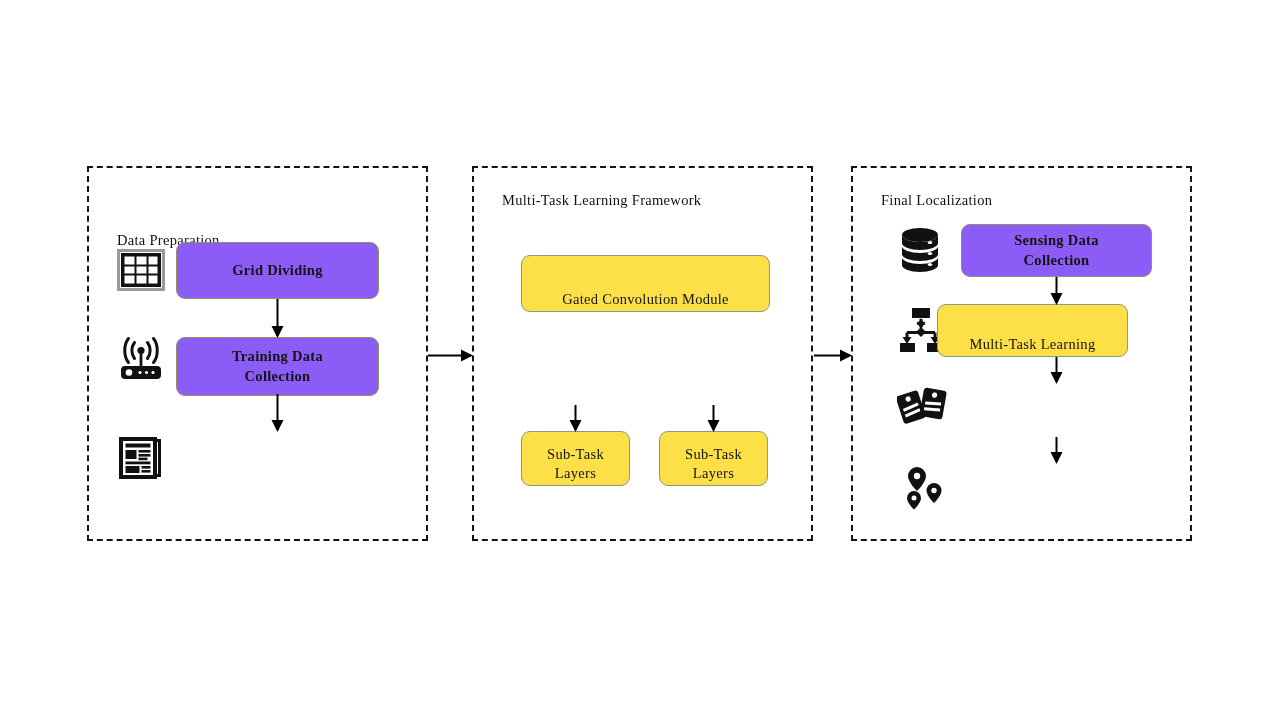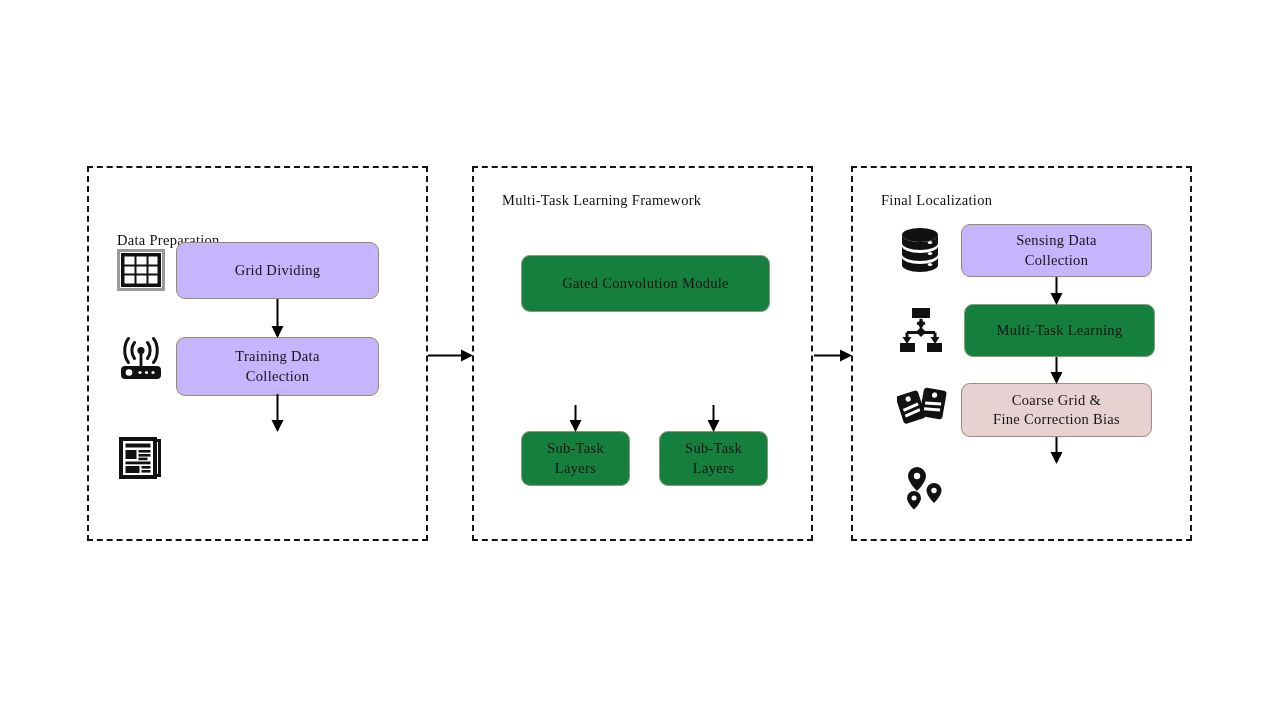--- a/index.html
+++ b/index.html
@@ -65,38 +65,38 @@
     display: flex;
     align-items: center;
     justify-content: center;
     text-align: center;
     font-size: 14.5px;
     line-height: 1.32;
     letter-spacing: 0.3px;
     color: #141414;
     padding: 2px 6px;
   }
-  .node.yellow { background: #c4b5fd; border-color: #9b8d63; }
-  .node.green  { background: #15803d; border-color: #8a9a80; }
+  .node.yellow { background: #8b5cf6; border-color: #9b8d63; font-weight: bold; }
+  .node.green  { background: #fde047; border-color: #8a9a80; align-items: flex-end; }
   .node.pink   { background: #e8d2d1; border-color: #a48683; }
 
   
   #node-grid-dividing   { left: 176px; top: 242px; width: 203px; height: 57px; }
   #node-training-data   { left: 176px; top: 337px; width: 203px; height: 59px; }
   #node-classification  { left: 176px; top: 431px; width: 203px; height: 57px; }
 
   
   #node-gated-conv     { left: 521px; top: 255px; width: 249px; height: 57px; }
   #node-shared-layers  { left: 521px; top: 350px; width: 249px; height: 55px; }
   #node-subtask-1      { left: 521px; top: 431px; width: 109px; height: 55px; }
   #node-subtask-2      { left: 659px; top: 431px; width: 109px; height: 55px; }
 
   
   #node-sensing-data   { left: 961px; top: 224px; width: 191px; height: 53px; }
-  #node-mtl            { left: 964px; top: 304px; width: 191px; height: 53px; }
+  #node-mtl            { left: 937px; top: 304px; width: 191px; height: 53px; }
   #node-coarse-grid    { left: 961px; top: 383px; width: 191px; height: 54px; }
   #node-final-loc      { left: 961px; top: 463px; width: 191px; height: 54px; }
 
   
   .icon {
     position: absolute;
     display: block;
   }
   #icon-grid       { left: 117px; top: 248px; width: 48px; height: 44px; }
   #icon-router     { left: 117px; top: 334px; width: 48px; height: 50px; }
@@ -287,26 +287,20 @@
     <span>
       <span>Sensing Data</span><br>
       <span>Collection</span>
     </span>
   </div>
 
   <div class="node green" id="node-mtl">
     <span>Multi-Task  Learning</span>
   </div>
 
-  <div class="node pink" id="node-coarse-grid">
-    <span>
-      <span>Coarse Grid &amp;</span><br>
-      <span>Fine Correction Bias</span>
-    </span>
-  </div>
 
 
   <svg id="arrows" viewBox="0 0 1280 720">
     <defs>
       <marker id="ah" viewBox="0 0 10 10" refX="8.4" refY="5" markerWidth="6.2" markerHeight="6.2" orient="auto-start-reverse">
         <path d="M 0 0 L 10 5 L 0 10 z" fill="#000000"></path>
       </marker>
     </defs>
 
     <line x1="277.5" y1="299" x2="277.5" y2="336" stroke="#000000" stroke-width="2" marker-end="url(#ah)"></line>

